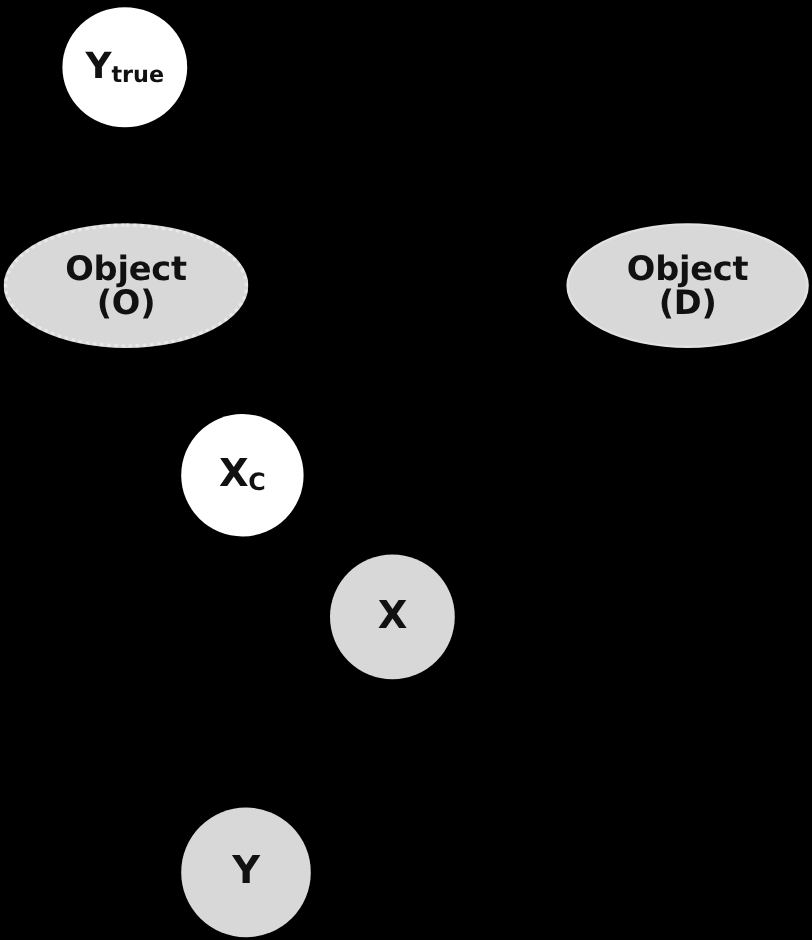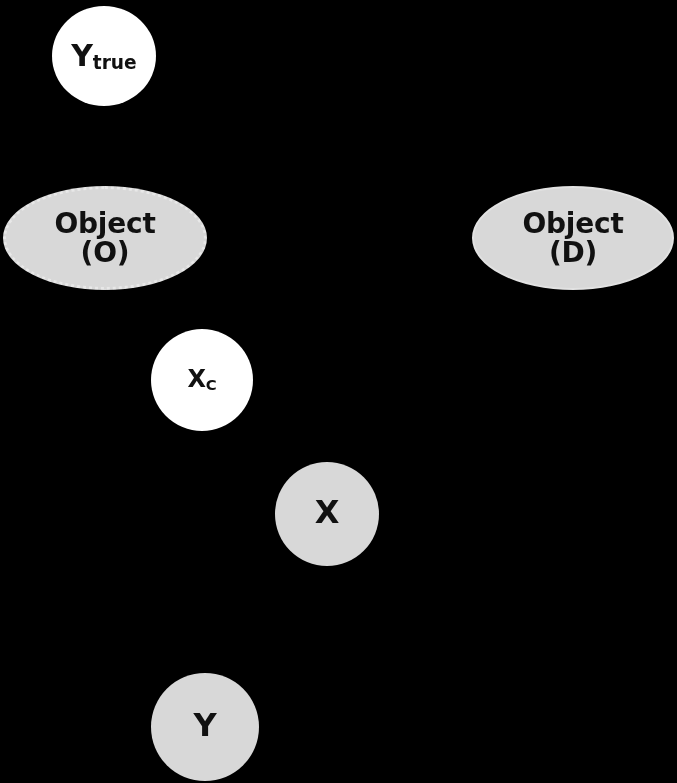--- a/index.html
+++ b/index.html
@@ -50,21 +50,21 @@
     font-size: 0.62em;
     vertical-align: -0.18em;
     font-weight: bold;
     letter-spacing: 0;
   }
 
   
   #node-ytrue   { left: 52px;  top: 6px;   width: 104px; height: 100px; font-size: 30px; }
   #node-object  { left: 3px;   top: 186px; width: 204px; height: 104px; font-size: 28px; }
   #node-domain  { left: 472px; top: 186px; width: 202px; height: 104px; font-size: 28px; }
-  #node-xc      { left: 151px; top: 329px; width: 102px; height: 102px; font-size: 24px; }
+  #node-xc      { left: 151px; top: 345px; width: 102px; height: 102px; font-size: 32px; }
   #node-xa      { left: 408px; top: 329px; width: 102px; height: 102px; font-size: 32px; }
   #node-x       { left: 275px; top: 462px; width: 104px; height: 104px; font-size: 32px; }
   #node-y       { left: 151px; top: 673px; width: 108px; height: 108px; font-size: 32px; }
 
   .two-line { flex-direction: column; }
   .two-line .lbl { display: block; }
 </style>
 </head>
 <body>
 

